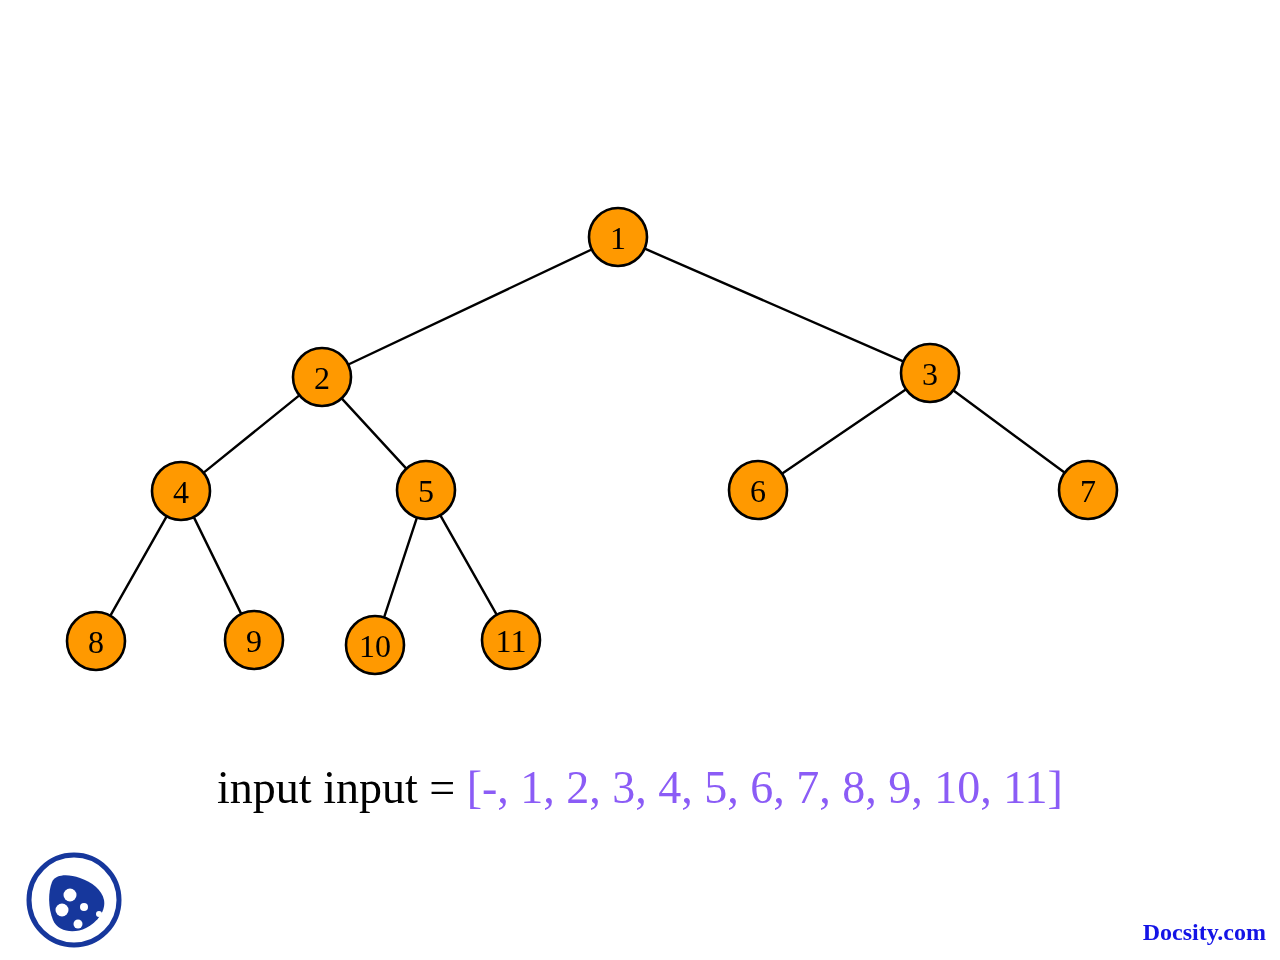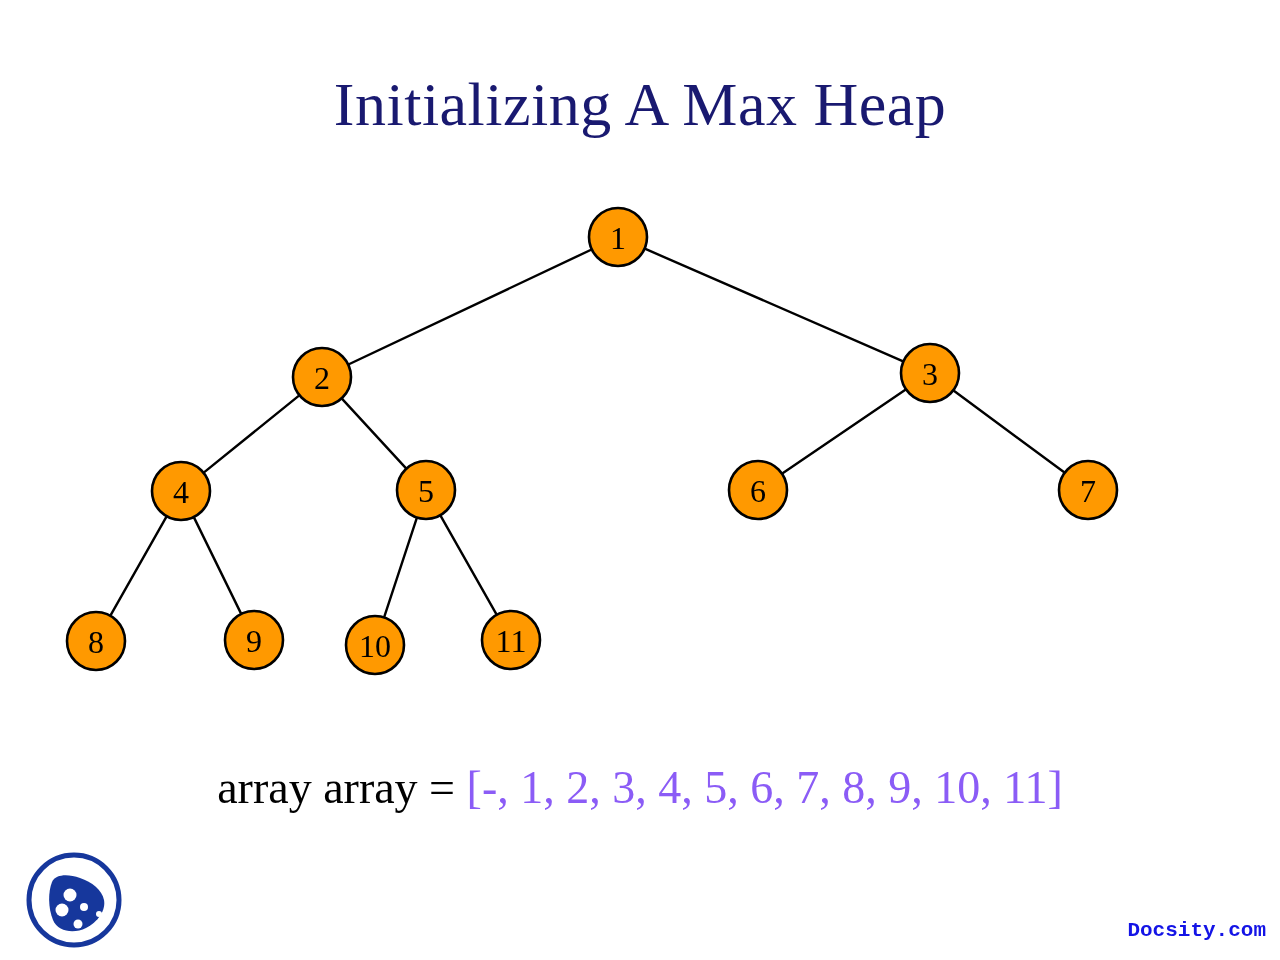--- a/index.html
+++ b/index.html
@@ -77,34 +77,33 @@
     position: absolute;
     left: 22px;
     top: 848px;
     width: 104px;
     height: 104px;
   }
   #docsity-url {
     position: absolute;
     right: 14px;
     top: 919px;
-    font-family: Liberation Mono, monospace;
-    font-size: 21px;
+    font-family: Liberation Serif, serif;
+    font-size: 24px;
     font-weight: bold;
     color: #1414e6;
     letter-spacing: 0px;
     white-space: nowrap;
   }
 </style>
 </head>
 <body>
 
 <div id="slide">
 
-  <div id="title">Initializing A Max Heap</div>
 
   <svg id="tree-svg" viewBox="0 0 1280 960">
     <g id="edges-group">
         <line x1="592.6883799857632" y1="248.97171216889578" x2="347.3116200142368" y2="365.0282878311042" class="edge-line" stroke="#000000"></line>
         <line x1="643.6674870118359" y1="248.18839177439" x2="904.3325129881641" y2="361.81160822561003" class="edge-line" stroke="#000000"></line>
         <line x1="300.22635924563895" y1="394.604220184377" x2="202.77364075436105" y2="473.395779815623" class="edge-line" stroke="#000000"></line>
         <line x1="340.9615323073102" y1="397.6024341415967" x2="407.0384676926898" y2="469.3975658584033" class="edge-line" stroke="#000000"></line>
         <line x1="906.8485617616158" y1="388.7483620575056" x2="781.1514382383842" y2="474.2516379424944" class="edge-line" stroke="#000000"></line>
         <line x1="952.5021240700652" y1="389.66296529239" x2="1065.497875929935" y2="473.33703470761" class="edge-line" stroke="#000000"></line>
         <line x1="167.19564798453536" y1="515.3606212037612" x2="109.80435201546464" y2="616.6393787962388" class="edge-line" stroke="#000000"></line>
@@ -154,21 +153,21 @@
           <text x="375" y="646" class="node-label">10</text>
         </g>
         <g>
           <circle cx="511" cy="640" r="29" class="node-circle" fill="#ff9900" stroke="#000000"></circle>
           <text x="511" y="641" class="node-label">11</text>
         </g>
       </g>
   </svg>
 
   <div id="caption">
-    <span class="cap-label">array array = </span><span class="cap-array">[-, 1, 2, 3, 4, 5, 6, 7, 8, 9, 10, 11]</span>
+    <span class="cap-label">input input = </span><span class="cap-array">[-, 1, 2, 3, 4, 5, 6, 7, 8, 9, 10, 11]</span>
   </div>
 
   <svg id="docsity-logo" viewBox="0 0 104 104">
     <circle cx="52" cy="52" r="45" fill="none" stroke="#16379c" stroke-width="5"></circle>
     <path d="M30 34 C26 44 26 60 31 72 C36 84 52 86 64 80 C76 74 84 62 82 52
              C80 42 70 34 58 30 C46 26 34 26 30 34 Z" fill="#16379c"></path>
     <circle cx="48" cy="47" r="6.5" fill="#ffffff"></circle>
     <circle cx="40" cy="62" r="6.5" fill="#ffffff"></circle>
     <circle cx="62" cy="59" r="4" fill="#ffffff"></circle>
     <circle cx="77" cy="66" r="3" fill="#ffffff"></circle>

